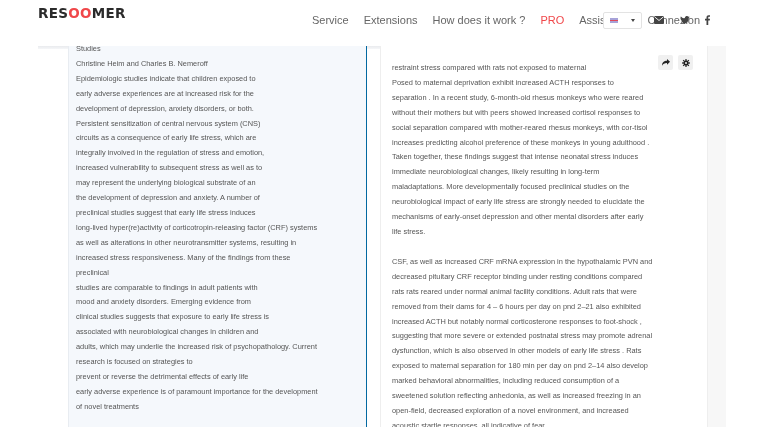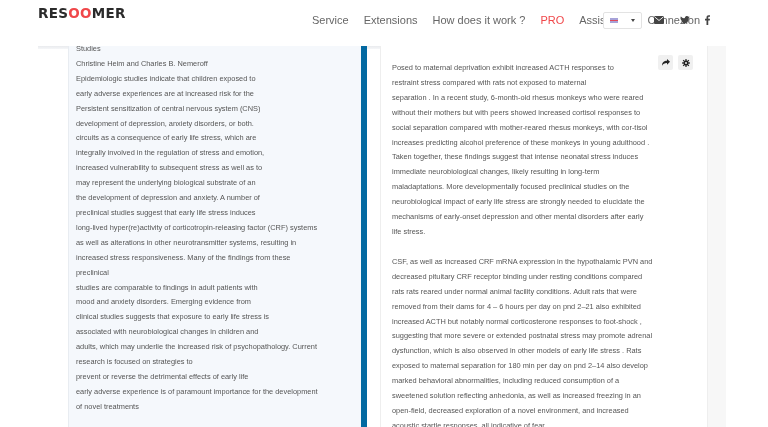--- a/index.html
+++ b/index.html
@@ -47,21 +47,21 @@
       position: absolute; top: 14px; font-size: 9px; color: #444; cursor: pointer;
       display: flex; align-items: center; justify-content: center; width: 12px; height: 12px;
     }
     .topshade {
       position: absolute; left: 38px; top: 46px; width: 687px; height: 3px;
       background: linear-gradient(#e9ebee, #f5f6f8);
     }
     .left-panel {
       position: absolute; left: 68px; top: 46px; width: 299px; height: 381px;
       background: #f5f8fc;
-      border-left: 1px solid #e8ecf1; border-right: 6px solid #0369a1;
+      border-left: 1px solid #e8ecf1; border-right: 1px solid #0369a1;
       overflow: hidden;
     }
     .left-text {
       position: absolute; left: 7px; top: -4px; width: 290px;
       font-size: 7.4px; line-height: 14.9px; color: #555;
     }
     .left-text .line { white-space: nowrap; display: block; }
     .right-panel {
       position: absolute; left: 380px; top: 46px; width: 328px; height: 381px;
       background: #fff;
@@ -126,22 +126,22 @@
 </div>
 
 <div class="topshade"></div>
 
 <div class="left-panel">
   <div class="left-text">
     <span class="line">Studies</span>
     <span class="line">Christine Heim and Charles B. Nemeroff</span>
     <span class="line">Epidemiologic studies indicate that children exposed to</span>
     <span class="line">early adverse experiences are at increased risk for the</span>
+    <span class="line">development of depression, anxiety disorders, or both.</span>
     <span class="line">Persistent sensitization of central nervous system (CNS)</span>
-    <span class="line">development of depression, anxiety disorders, or both.</span>
     <span class="line">circuits as a consequence of early life stress, which are</span>
     <span class="line">integrally involved in the regulation of stress and emotion,</span>
     <span class="line">increased vulnerability to subsequent stress as well as to</span>
     <span class="line">may represent the underlying biological substrate of an</span>
     <span class="line">the development of depression and anxiety. A number of</span>
     <span class="line">preclinical studies suggest that early life stress induces</span>
     <span class="line">long-lived hyper(re)activity of corticotropin-releasing factor (CRF) systems</span>
     <span class="line">as well as alterations in other neurotransmitter systems, resulting in</span>
     <span class="line">increased stress responsiveness. Many of the findings from these</span>
     <span class="line">preclinical</span>
@@ -169,22 +169,22 @@
       <rect x="6.8" y="0" width="2.4" height="16" fill="#222"></rect>
       <rect x="0" y="6.8" width="16" height="2.4" fill="#222"></rect>
       <rect x="6.8" y="0" width="2.4" height="16" fill="#222" transform="rotate(45 8 8)"></rect>
       <rect x="6.8" y="0" width="2.4" height="16" fill="#222" transform="rotate(-45 8 8)"></rect>
       <circle cx="8" cy="8" r="2" fill="#f0f0f0"></circle>
     </svg>
   </div>
 
   <div class="right-text">
     <div class="para">
+      <span class="line">restraint stress compared with rats not exposed to maternal</span>
       <span class="line">Posed to maternal deprivation exhibit increased ACTH responses to</span>
-      <span class="line">restraint stress compared with rats not exposed to maternal</span>
       <span class="line">separation . In a recent study, 6-month-old rhesus monkeys who were reared</span>
       <span class="line">without their mothers but with peers showed increased cortisol responses to</span>
       <span class="line">social separation compared with mother-reared rhesus monkeys, with cor-tisol</span>
       <span class="line">increases predicting alcohol preference of these monkeys in young adulthood .</span>
       <span class="line">Taken together, these findings suggest that intense neonatal stress induces</span>
       <span class="line">immediate neurobiological changes, likely resulting in long-term</span>
       <span class="line">maladaptations. More developmentally focused preclinical studies on the</span>
       <span class="line">neurobiological impact of early life stress are strongly needed to elucidate the</span>
       <span class="line">mechanisms of early-onset depression and other mental disorders after early</span>
       <span class="line">life stress.</span>

